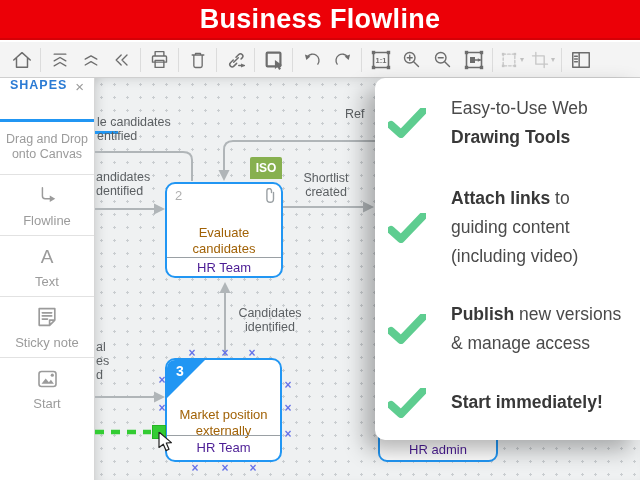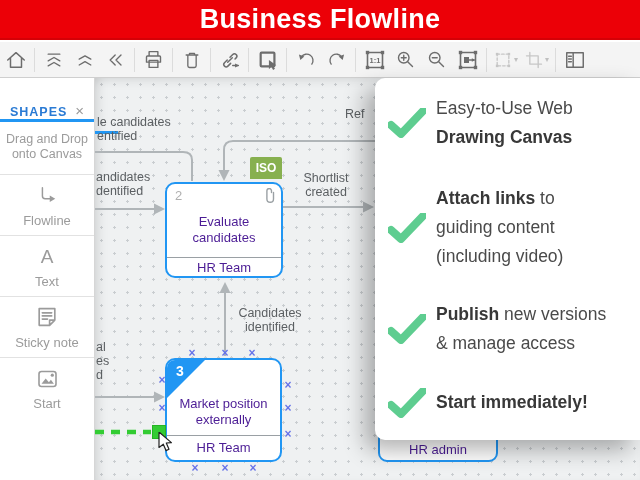--- a/index.html
+++ b/index.html
@@ -7,35 +7,35 @@
   body { font-family:"Liberation Sans", sans-serif; background:#fff; position:relative; }
   #app { position:absolute; inset:0; width:640px; height:480px; overflow:hidden; }
 
   
   .banner { position:absolute; left:0; top:0; width:640px; height:40px; background:#ec0007;
             display:flex; align-items:center; justify-content:center; border-bottom:2px solid #d50006;}
   .banner h1 { color:#fff; font-size:27px; font-weight:bold; letter-spacing:.3px; }
 
   
   .toolbar { position:absolute; left:0; top:42px; width:640px; height:36px; background:#f4f4f4;
-             border-bottom:1px solid #cfcfcf; display:flex; align-items:center; }
+             border-bottom:1px solid #cfcfcf; display:flex; align-items:center; padding-left:6px; }
   .tbtn { width:31px; height:30px; display:flex; align-items:center; justify-content:center; border-radius:3px; flex:0 0 auto; }
   .tbtn svg { display:block; }
   .tdiv { width:1px; height:24px; background:#dcdcdc; margin:0 3px; flex:0 0 auto; }
   .icon-stroke { stroke:#6d6d6d; fill:none; stroke-width:1.6; stroke-linecap:round; stroke-linejoin:round; }
   .icon-fill { fill:#6d6d6d; }
   .disabled .icon-stroke { stroke:#c6c6c6; }
   .disabled .icon-fill { fill:#c6c6c6; }
   .caret { font-size:8px; color:#c0c0c0; margin-left:1px; }
   .one2one-label { font-size:7.5px; fill:#6d6d6d; font-weight:bold; }
 
   
   .sidebar { position:absolute; left:0; top:78px; width:95px; height:402px; background:#fff;
              border-right:1px solid #d6d6d6; z-index:4; }
-  .sb-head { height:44px; display:flex; align-items:flex-end; justify-content:center; gap:8px;
+  .sb-head { height:44px; display:flex; align-items:flex-start; justify-content:center; gap:8px;
              border-bottom:3px solid #2196f3; }
   .sb-title { color:#2b7bd4; font-size:12.5px; font-weight:bold; letter-spacing:1px; }
   .sb-close { color:#9a9a9a; font-size:15px; cursor:default; }
   .sb-hint { padding:10px 4px 12px; text-align:center; color:#9b9b9b; font-size:12.5px; line-height:15px;
              border-bottom:1px solid #e2e2e2; }
   .shape-card { height:61px; border-bottom:1px solid #e2e2e2; display:flex; flex-direction:column;
                 align-items:center; justify-content:center; gap:4px; background:#fff; }
   .shape-card .glyph { height:26px; display:flex; align-items:center; justify-content:center; }
   .shape-card .lbl { color:#9b9b9b; font-size:13px; }
   .sb-stroke { stroke:#9b9b9b; fill:none; stroke-width:1.6; stroke-linecap:round; stroke-linejoin:round; }
@@ -48,22 +48,22 @@
             background-size:13px 13px; overflow:hidden;
             box-shadow: inset 9px 0 12px -7px rgba(0,0,0,.14), inset 0 9px 12px -7px rgba(0,0,0,.10); }
   .connectors { position:absolute; left:0; top:0; z-index:1; }
   .clabel { position:absolute; color:#5b5f62; font-size:12.5px; line-height:14px; z-index:2; }
   .clabel span { display:block; }
   .center { text-align:center; }
 
   .activity { position:absolute; background:#fff; border:2.5px solid #2196f3; border-radius:10px;
               z-index:3; overflow:hidden; }
   .activity .num { position:absolute; top:4px; left:8px; font-size:13px; color:#b0b0b0; }
-  .activity .title { position:absolute; left:4px; right:4px; text-align:center; color:#4c1d95;
-                     font-size:13px; line-height:16px; }
+  .activity .title { position:absolute; left:4px; right:4px; text-align:center; color:#a16207;
+                     font-size:13px; line-height:16px;margin-top:11px; }
   .activity .divider { position:absolute; left:0; right:0; height:1px; background:#9aa0a4; }
   .activity .team { position:absolute; left:0; right:0; text-align:center; color:#4c1d95; font-size:13px; }
   .corner-fold { position:absolute; top:-1px; left:-1px; width:0; height:0;
                  border-top:40px solid #2196f3; border-right:40px solid transparent; }
   .corner-num { position:absolute; top:3px; left:9px; color:#fff; font-size:14px; font-weight:bold; z-index:2; }
   .iso-badge { position:absolute; left:155px; top:79px; width:32px; height:22px; background:#87b04f;
                color:#fff; font-size:12px; font-weight:bold; display:flex; align-items:center;
                justify-content:center; border-radius:2px 2px 0 0; z-index:3; }
   .clip-icon { position:absolute; top:4px; right:6px; }
 
@@ -71,21 +71,21 @@
            width:10px; text-align:center; line-height:10px; }
   .green-handle { position:absolute; left:57px; top:347px; width:14px; height:14px; background:#33cc33;
                   border:1px solid #24b324; z-index:5; }
   .cursor { position:absolute; left:63px; top:354px; z-index:8; }
   .blue-edge { position:absolute; left:0; top:53px; width:23px; height:3px; background:#2196f3; z-index:1; }
 
   
   .overlay { position:absolute; left:375px; top:78px; width:265px; height:362px; background:#fff;
              border-radius:10px 0 0 10px; z-index:10;
              box-shadow:-10px 10px 22px rgba(0,0,0,.30); }
-  .feature { position:absolute; left:12px; display:flex; gap:9px; }
+  .feature { position:absolute; left:12px; display:flex; gap:24px; }
   .feature .check { flex:0 0 40px; display:flex; align-items:center; justify-content:center; }
   .ftext { font-size:17.5px; line-height:29px; color:#4a4a4a; }
   .ftext b { color:#383838; }
   .f1 { top:16px; } .f2 { top:106px; } .f3 { top:222px; } .f4 { top:310px; }
 </style>
 </head>
 <body>
 
 <div id="app">
 
@@ -308,21 +308,21 @@
 
   <div class="overlay">
     <div class="feature f1">
       <span class="check">
         <svg width="38" height="30" viewBox="0 0 38 30">
             <polyline points="3,17 13,26 35,3" fill="none" stroke="#5ecd90" stroke-width="8" stroke-linecap="round" stroke-linejoin="round"></polyline>
           </svg>
       </span>
       <div class="ftext">
         <span style="display:block">Easy-to-Use Web</span>
-        <b style="display:block">Drawing Canvas</b>
+        <b style="display:block">Drawing Tools</b>
       </div>
     </div>
     <div class="feature f2">
       <span class="check">
         <svg width="38" height="30" viewBox="0 0 38 30">
             <polyline points="3,17 13,26 35,3" fill="none" stroke="#5ecd90" stroke-width="8" stroke-linecap="round" stroke-linejoin="round"></polyline>
           </svg>
       </span>
       <div class="ftext">
         <span style="display:block"><b>Attach links</b><span> to</span></span>

